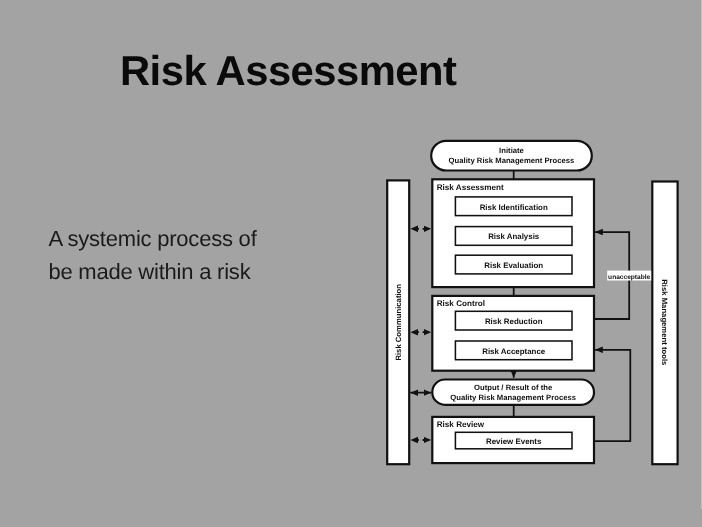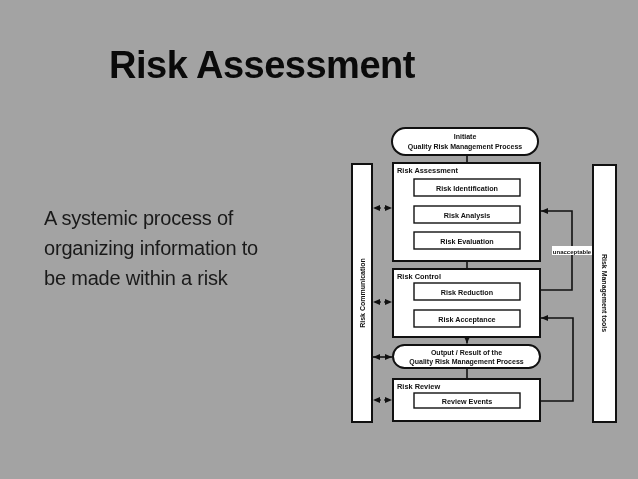--- a/index.html
+++ b/index.html
@@ -22,21 +22,20 @@
 </style>
 </head>
 <body>
 
 <div class="slide">
 
   <h1 class="slide-title">Risk Assessment</h1>
 
   <div class="body-text">
     <div>A systemic process of</div>
-    <div>organizing information to</div>
     <div>be made within a risk</div>
   </div>
 
   <svg class="diagram" viewBox="0 0 298 327">
     <defs>
       <marker id="ah" markerUnits="userSpaceOnUse" markerWidth="8" markerHeight="7" refX="7" refY="3" orient="auto-start-reverse">
         <path d="M0,0 L7,3 L0,6 Z" fill="#111"></path>
       </marker>
     </defs>
 

